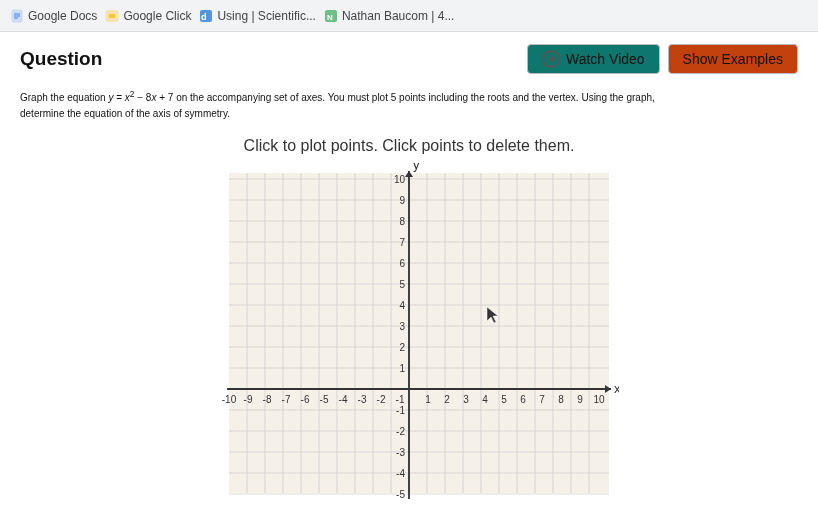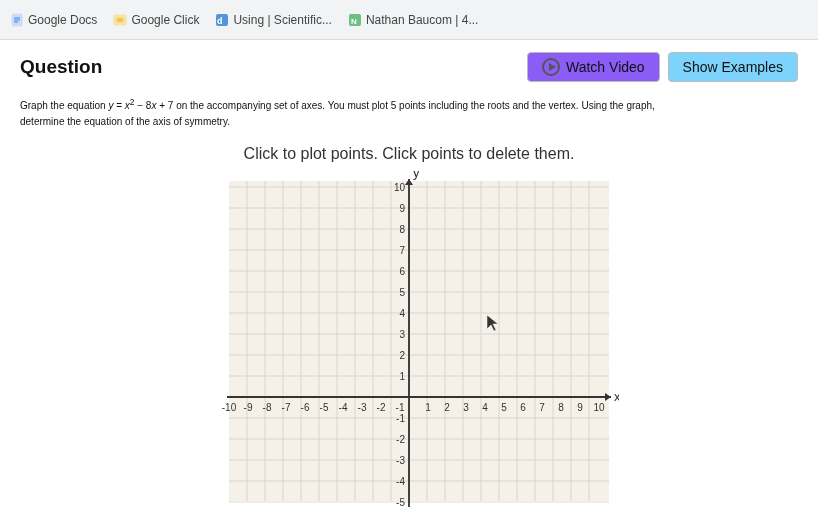--- a/index.html
+++ b/index.html
@@ -12,22 +12,22 @@
       position: relative;
     }
 
     
     .tab-bar {
       display: flex;
       align-items: center;
       background: #f1f3f4;
       border-bottom: 1px solid #dadce0;
       padding: 6px 10px;
-      gap: 16px;
-      height: 40px;
+      gap: 8px;
+      height: 32px;
     }
     .tab-item {
       font-size: 12px;
       color: #444;
       display: flex;
       align-items: center;
       gap: 4px;
       cursor: pointer;
     }
     .tab-icon {
@@ -60,21 +60,21 @@
     }
     .btn-watch-video {
       display: flex;
       align-items: center;
       gap: 6px;
       border: 1px solid #bbb;
       border-radius: 4px;
       padding: 2px 14px;
       font-size: 14px;
       cursor: pointer;
-      background: #8b5cf6;
+      background: #0f766e;
       color: #111;
     }
     .btn-watch-video .play-circle {
       width: 18px;
       height: 18px;
       border-radius: 50%;
       border: 2px solid #555;
       display: inline-flex;
       align-items: center;
       justify-content: center;
@@ -86,21 +86,21 @@
       border-bottom: 4px solid transparent;
       border-left: 7px solid #555;
       margin-left: 2px;
     }
     .btn-show-examples {
       border: 1px solid #bbb;
       border-radius: 4px;
       padding: 6px 14px;
       font-size: 14px;
       cursor: pointer;
-      background: #7dd3fc;
+      background: #c2410c;
       color: #111;
     }
 
     
     .question-text {
       font-size: 10px;
       color: #111;
       line-height: 1.55;
       margin-bottom: 16px;
       max-width: 680px;

